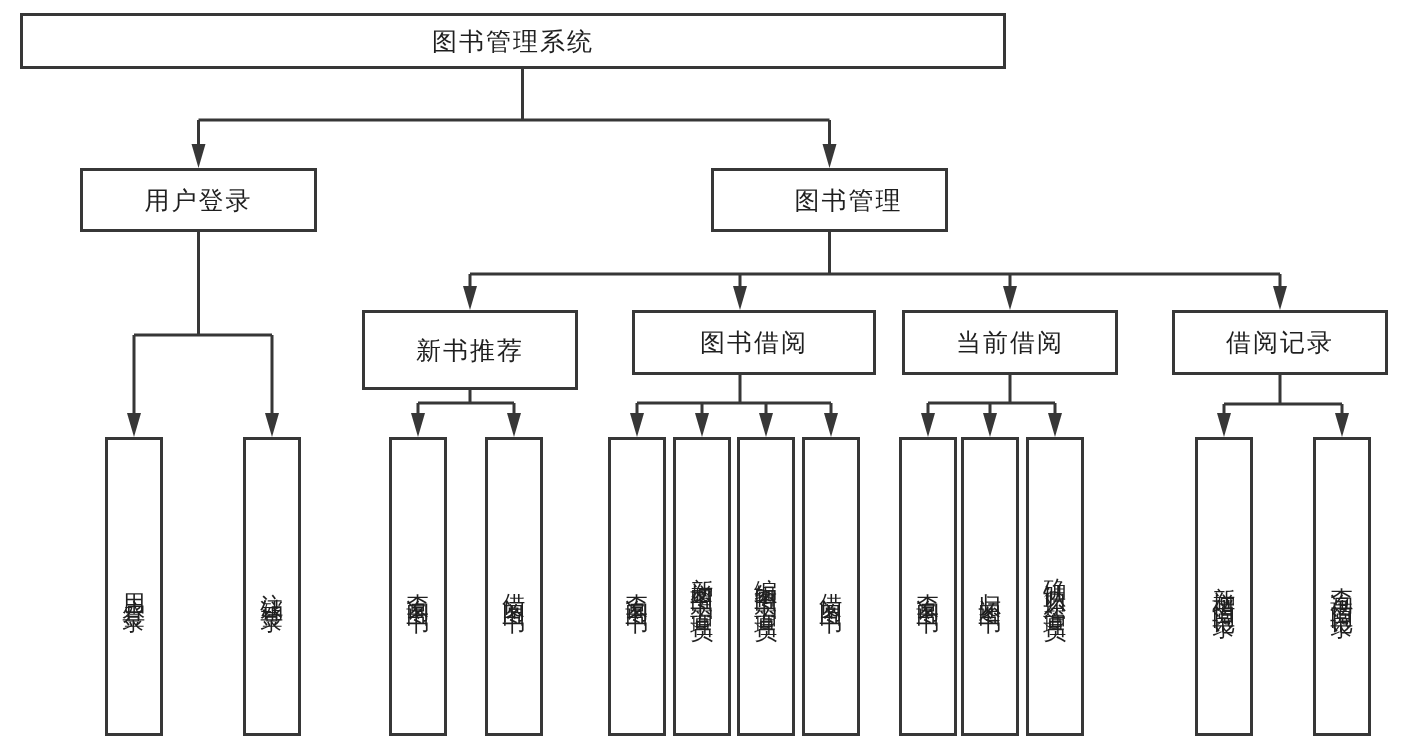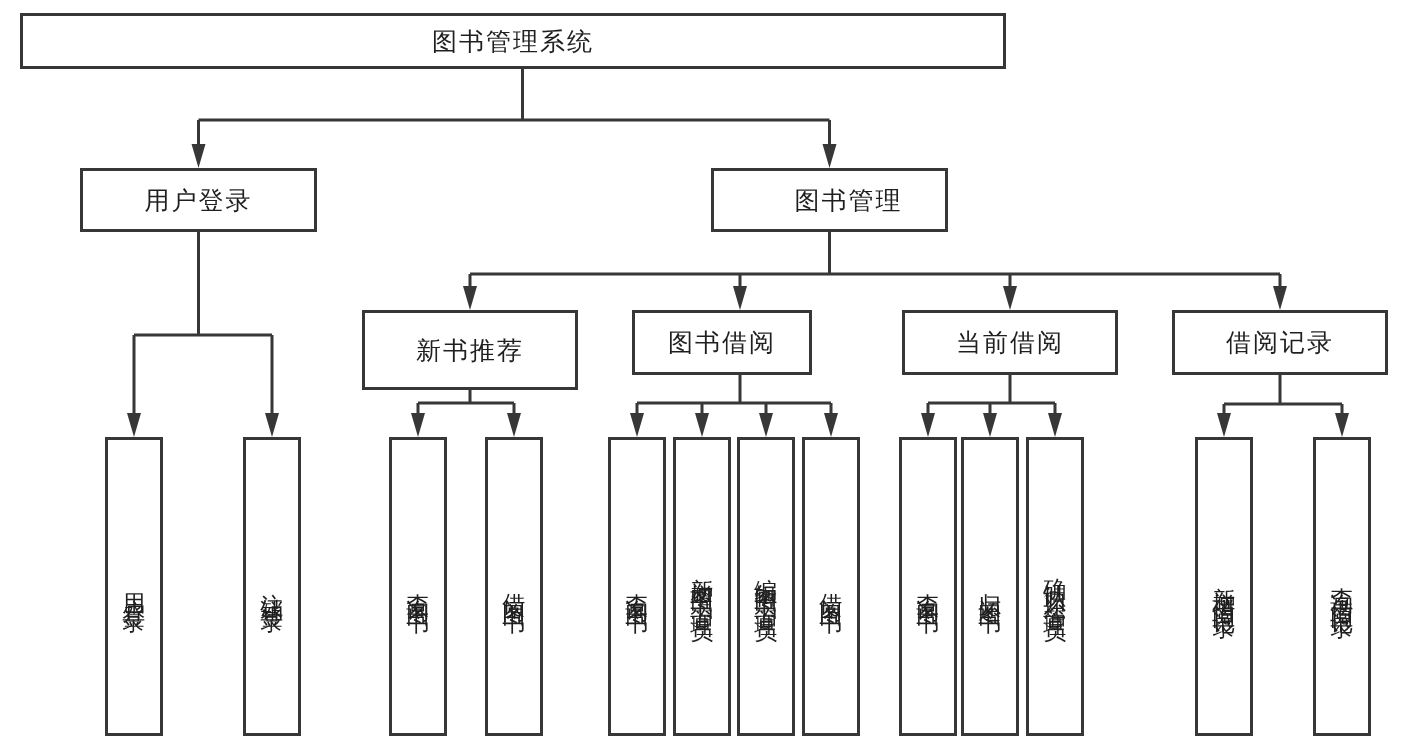--- a/index.html
+++ b/index.html
@@ -101,21 +101,21 @@
         <polygon points="1335,413 1349,413 1342,437"></polygon>
       </g>
   </svg>
 
   <div class="node hnode" style="left:20px; top:13px; width:986px; height:56px;">图书管理系统</div>
 
   <div class="node hnode" style="left:80px; top:168px; width:237px; height:64px;">用户登录</div>
   <div class="node hnode" style="left:711px; top:168px; width:237px; height:64px;padding-left:38px;">图书管理</div>
 
   <div class="node hnode" style="left:362px; top:310px; width:216px; height:80px;">新书推荐</div>
-  <div class="node hnode" style="left:632px; top:310px; width:180px; height:65px;">图书借阅</div>
+  <div class="node hnode" style="left:632px; top:310px; width:244px; height:65px;">图书借阅</div>
   <div class="node hnode" style="left:1172px; top:310px; width:216px; height:65px;">借阅记录</div>
   <div class="node hnode" style="left:902px; top:310px; width:216px; height:65px;">当前借阅</div>
 
   <div class="node leaf" style="left:105px;">
     <span class="vtext">用户登录</span>
   </div>
   <div class="node leaf" style="left:243px;">
     <span class="vtext">注销登录</span>
   </div>
 

